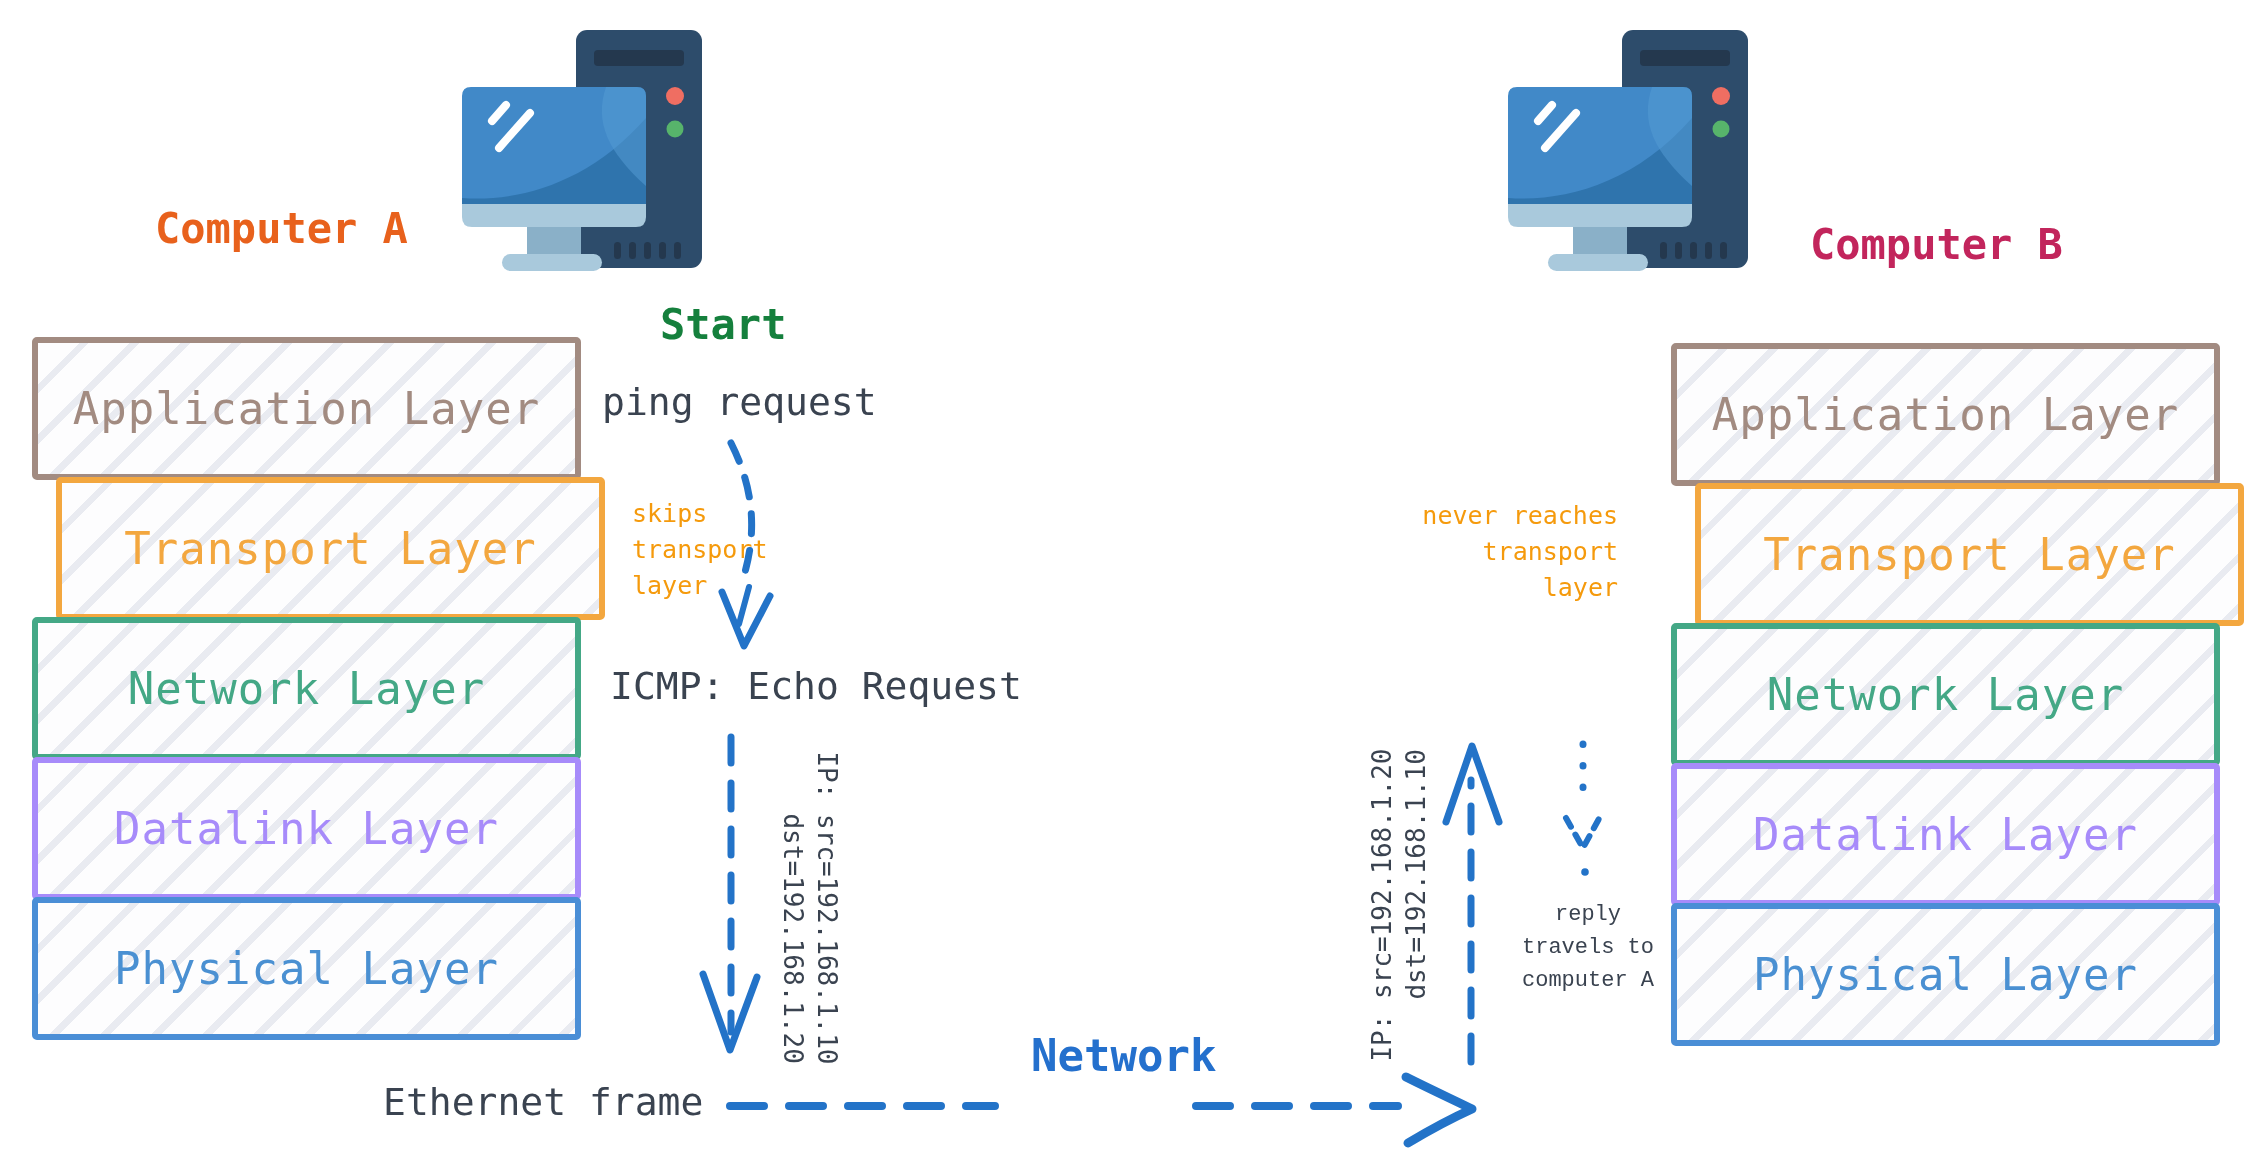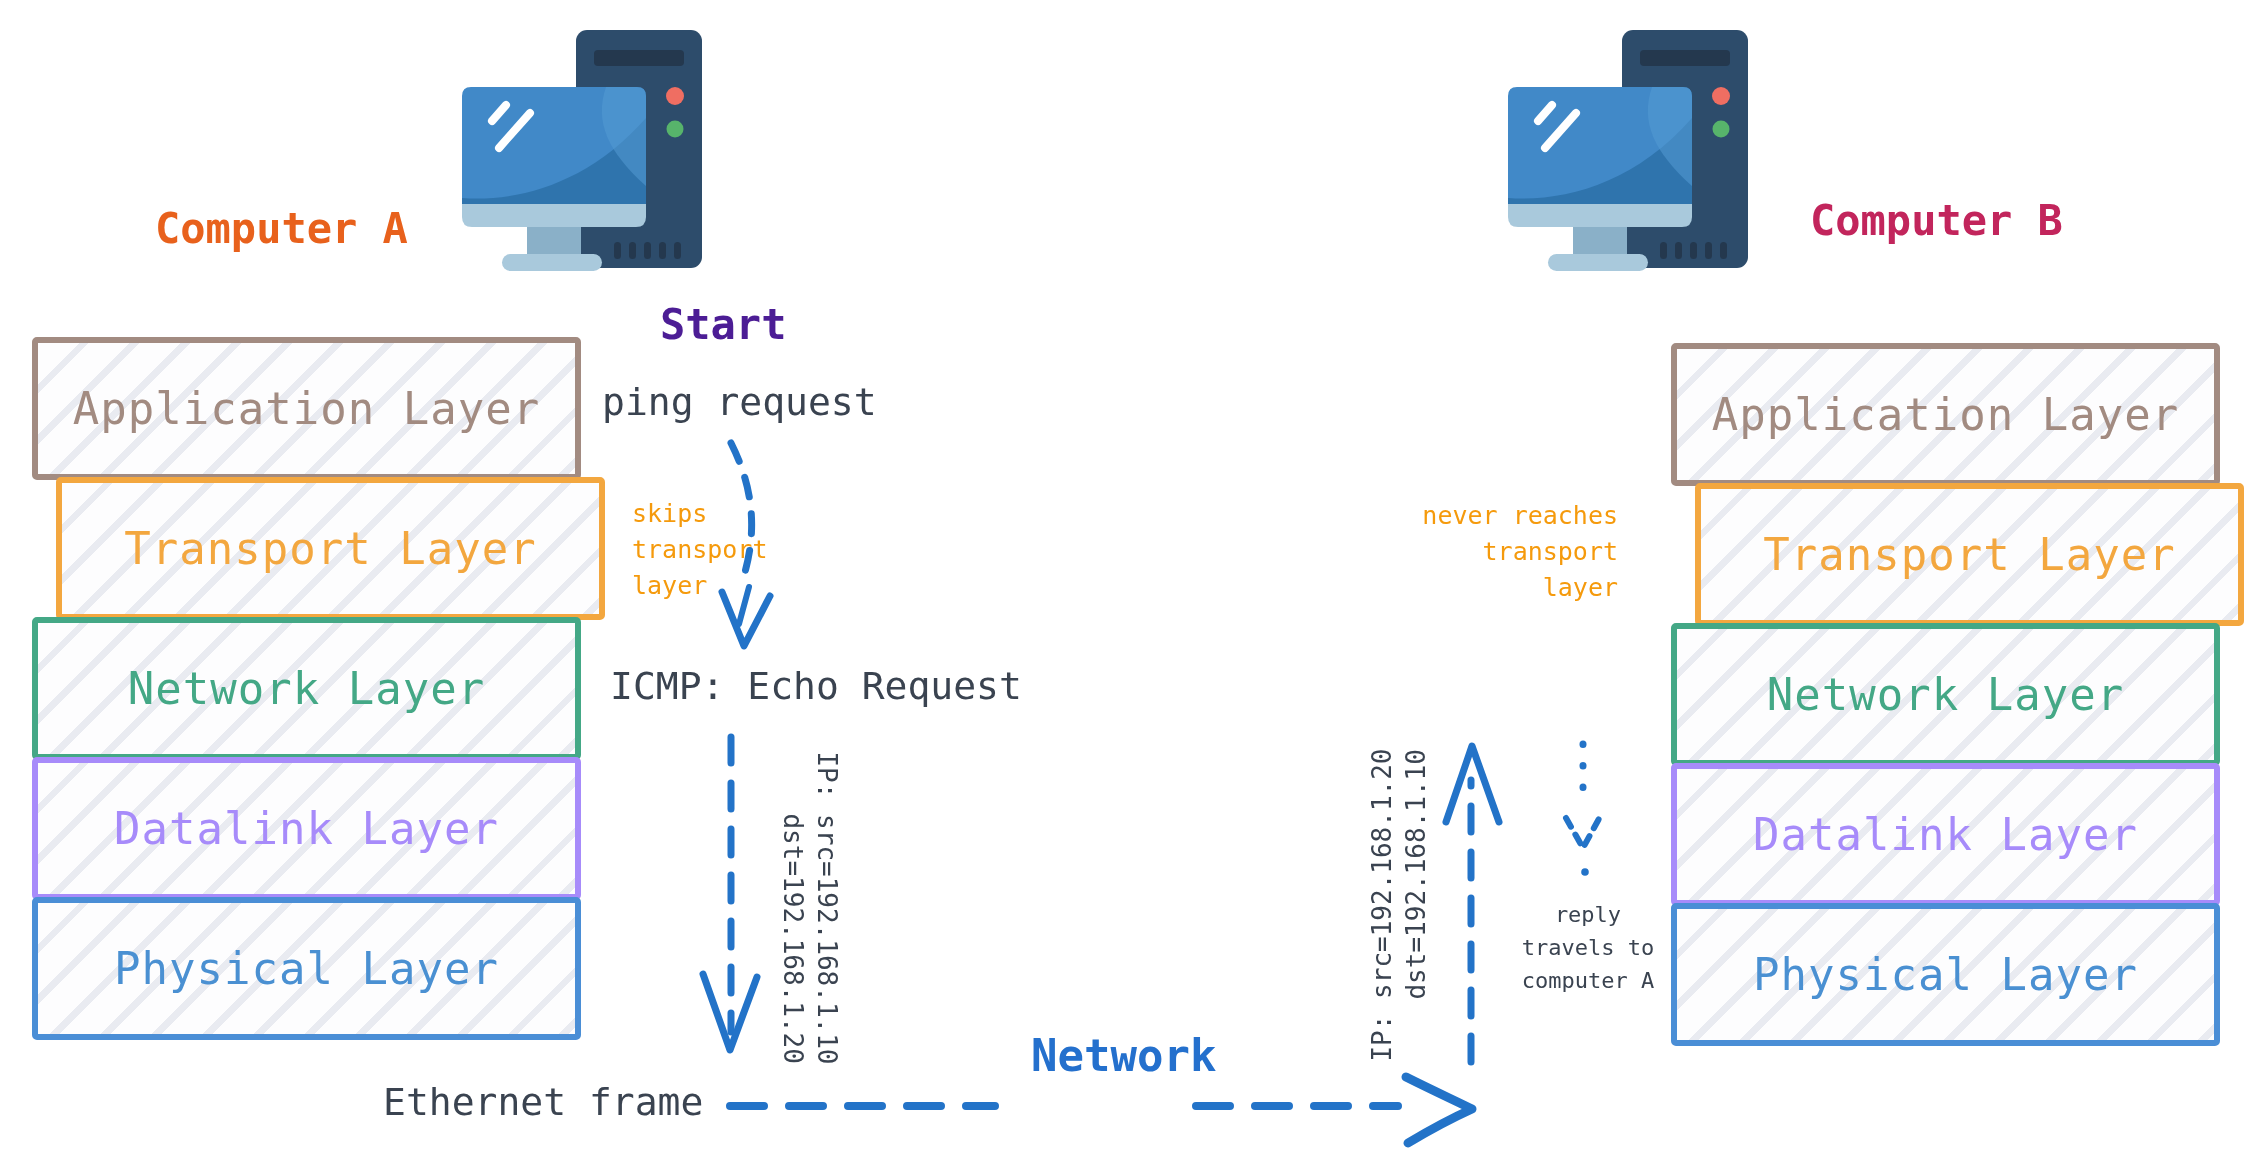--- a/index.html
+++ b/index.html
@@ -22,29 +22,29 @@
   .layer span{font-size:44px;letter-spacing:1px;}
   .layer-app     {border-color:#a28b81;} .layer-app span     {color:#a28b81;}
   .layer-trans   {border-color:#f3a73f;margin-left:24px;} .layer-trans span   {color:#f3a73f;}
   .layer-net     {border-color:#44a886;} .layer-net span     {color:#44a886;}
   .layer-data    {border-color:#a78bfa;} .layer-data span    {color:#a78bfa;}
   .layer-phys    {border-color:#4a8ed6;} .layer-phys span    {color:#4a90d2;}
 
   
   .t-dark{color:#3a4350;}
   .t-orange{color:#f59a0c;}
-  .t-blue{color:#4c1d95;}
+  .t-blue{color:#15803d;}
   .computer-label{font-size:42px;font-weight:bold;}
   .lbl-a{color:#e8611c;} .lbl-b{color:#c2255c;}
   .big{font-size:38px;}
   .start-label{font-size:42px;font-weight:bold;}
   .network-label{font-size:44px;font-weight:bold;color:#2470cd;}
   .note{font-size:25px;line-height:36px;}
   .note-right{text-align:right;}
-  .reply-note{font-size:22px;line-height:33px;text-align:center;}
+  .reply-note{font-size:22px;line-height:33px;text-align:center;font-family:Liberation Mono, monospace;}
   .rot{white-space:nowrap;font-size:26px;line-height:34px;}
   .rot .indent{padding-left:62px;}
   .rot-cw {transform:translate(-50%,-50%) rotate(90deg);}
   .rot-ccw{transform:translate(-50%,-50%) rotate(-90deg);}
 
   
   #arrows{position:absolute;left:0;top:0;pointer-events:none;}
 </style>
 </head>
 <body>
@@ -75,21 +75,21 @@
         <rect x="44" y="228" width="100" height="17" rx="8.5" fill="#a9c9dc"></rect>
       </g>
     </defs>
   </svg>
 
   <div class="abs computer-label lbl-a" style="left:155px;top:204px;">Computer A</div>
   <svg class="abs" style="left:458px;top:26px;" width="248" height="248" viewBox="0 0 248 248">
     <use href="#pc-icon"></use>
   </svg>
 
-  <div class="abs computer-label lbl-b" style="left:1810px;top:196px;">Computer B</div>
+  <div class="abs computer-label lbl-b" style="left:1810px;top:220px;">Computer B</div>
   <svg class="abs" style="left:1504px;top:26px;" width="248" height="248" viewBox="0 0 248 248">
     <use href="#pc-icon"></use>
   </svg>
 
   <div class="stack" style="left:32px;top:340px;">
     <div class="layer layer-app">
         <span>Application Layer</span>
       </div>
     <div class="layer layer-trans">
         <span>Transport Layer</span>

